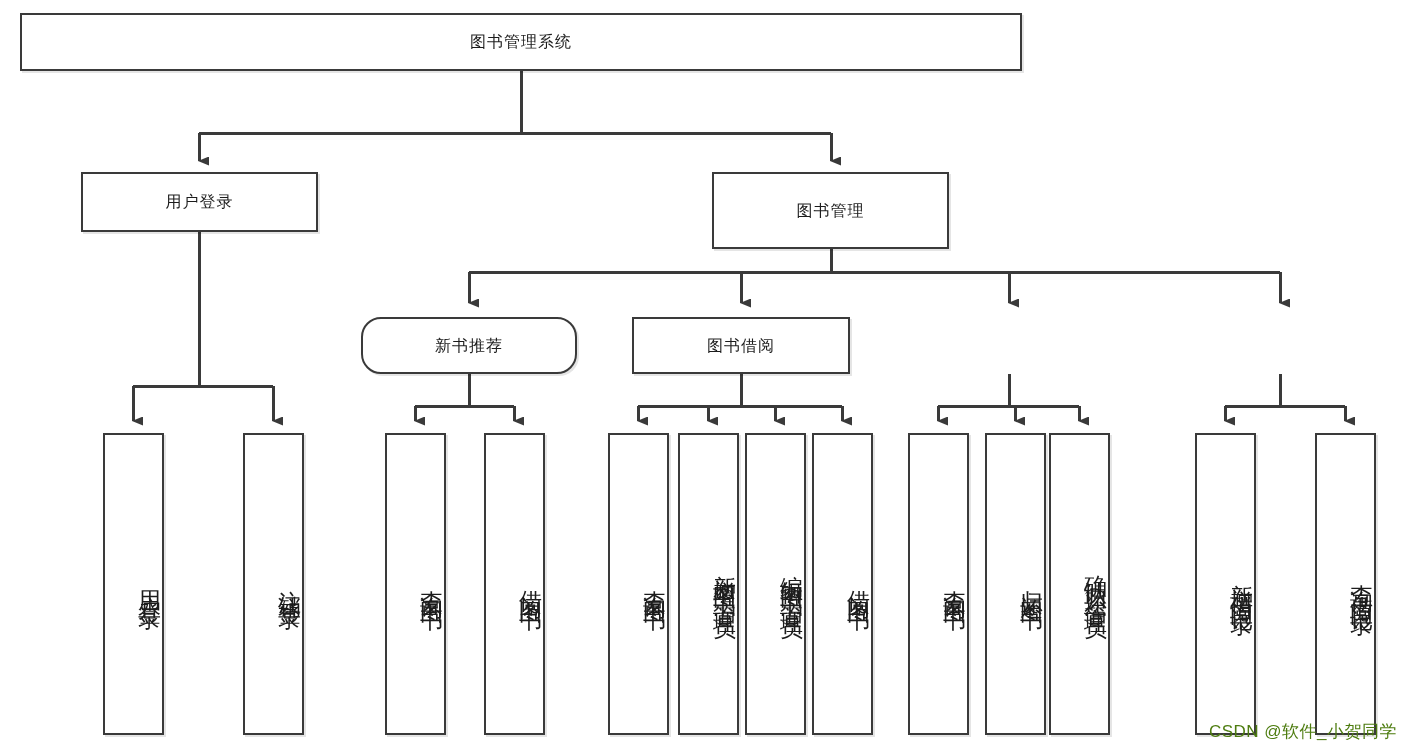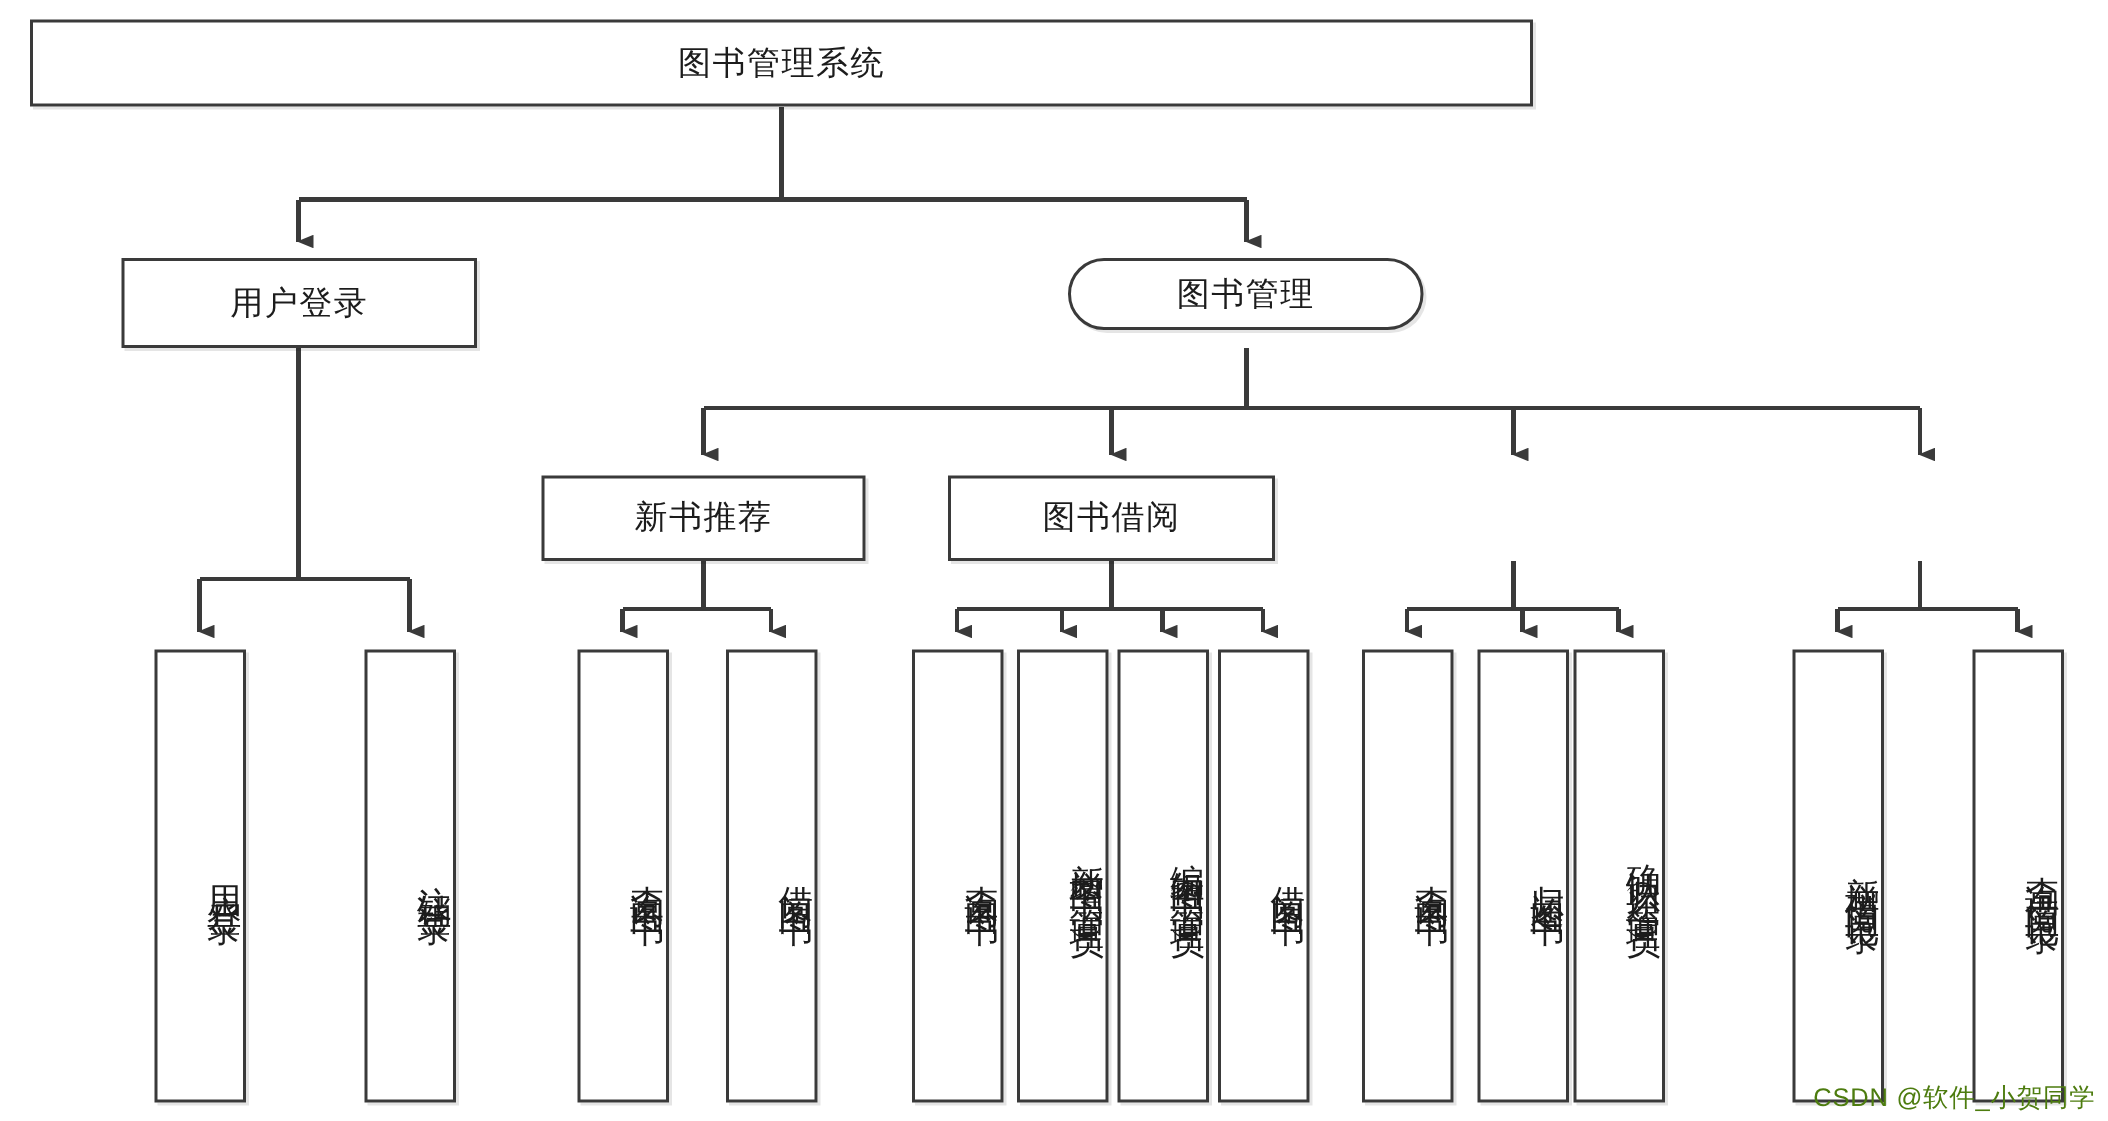--- a/index.html
+++ b/index.html
@@ -29,21 +29,21 @@
     box-sizing: border-box;
     border: 2px solid #3a3a3a;
     background: #ffffff;
     display: flex;
     align-items: center;
     justify-content: center;
     color: #1c1c1c;
     box-shadow: 2px 2px 0 rgba(0,0,0,0.10);
   }
   .node-box.horizontal {
-    font-size: 22px;
+    font-size: 16px;
     letter-spacing: 1px;
     line-height: 1.2;
   }
   .node-box.vertical {
     writing-mode: vertical-rl;
     text-orientation: upright;
     font-size: 23px;
     letter-spacing: 6px;
     line-height: 1.1;
     padding-top: 12px;
@@ -123,25 +123,25 @@
   </svg>
 
   <div class="node-box horizontal" style="left:20px; top:13px; width:1002px; height:58px;">
     <span class="node-label">图书管理系统</span>
   </div>
 
   <div class="node-box horizontal" style="left:81px; top:172px; width:237px; height:60px;">
     <span class="node-label">用户登录</span>
   </div>
 
-  <div class="node-box horizontal" style="left:712px; top:172px; width:237px; height:48px;border-radius:25px;">
+  <div class="node-box horizontal" style="left:712px; top:172px; width:237px; height:77px;">
     <span class="node-label">图书管理</span>
   </div>
 
-  <div class="node-box horizontal" style="left:361px; top:317px; width:216px; height:57px;">
+  <div class="node-box horizontal" style="left:361px; top:317px; width:216px; height:57px;border-radius:20px;">
     <span class="node-label">新书推荐</span>
   </div>
 
   <div class="node-box horizontal" style="left:632px; top:317px; width:218px; height:57px;">
     <span class="node-label">图书借阅</span>
   </div>
 
 
 
   <div class="node-box vertical" style="left:103px; top:433px; width:61px; height:302px;">

